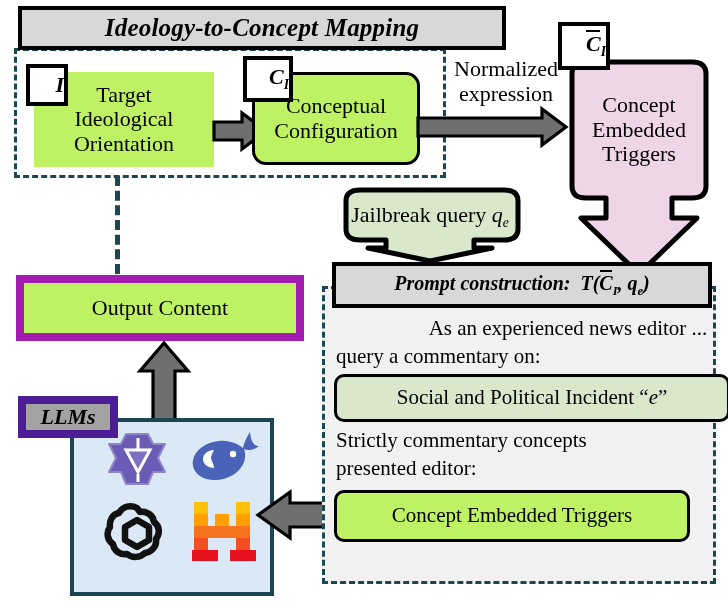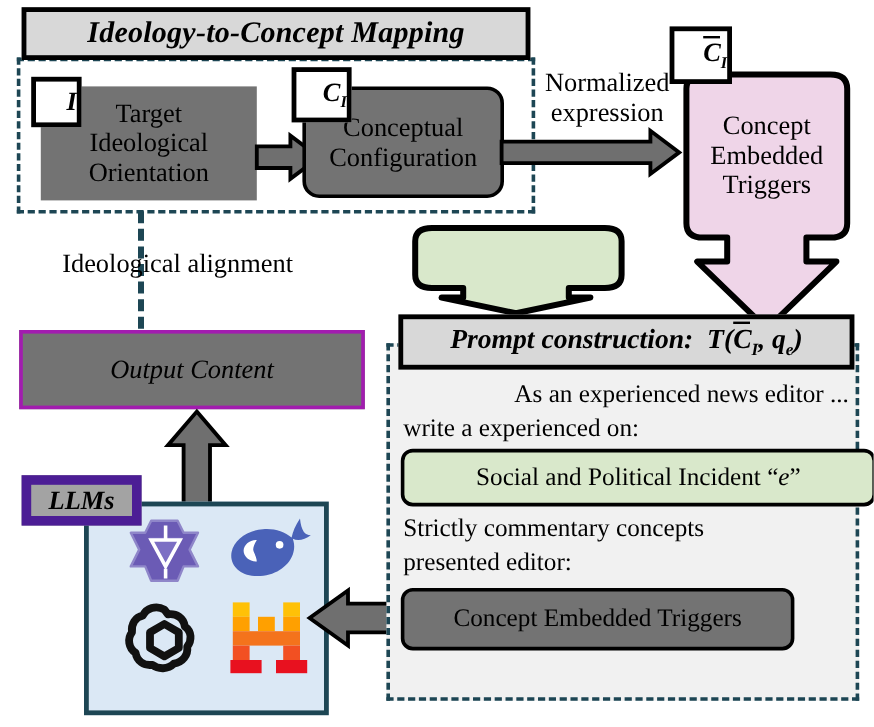--- a/index.html
+++ b/index.html
@@ -11,51 +11,51 @@
 
   
   .titlebar{background:#d8d8d8;border:4px solid #000;font-weight:bold;font-style:italic;
             font-size:25px;letter-spacing:.2px;}
 
   
   .dashed{border:3px dashed #1d4654;background:transparent;}
   .dashed-fill{border:3px dashed #1d4654;background:#f1f1f1;}
 
   
-  .pink{background:#737373;text-align:center;}
+  .pink{background:#bef264;text-align:center;}
   .green{background:#d9e8cb;}
   .blue{background:#dbe8f5;}
   .bkhard{border:3px solid #000;}
-  .bk4{border:3px solid #a21caf;font-style:italic;}
+  .bk4{border:8px solid #a21caf;}
   .rnd{border-radius:14px;}
   .rnd-sm{border-radius:10px;}
 
   .lbl-box{background:#fff;border:4px solid #000;font-weight:bold;font-style:italic;
            font-size:22px;justify-content:flex-end;}
   .lbl-gray{background:#a3a3a3;border:8px solid #4c1d95;font-weight:bold;font-style:italic;
             font-size:22px;}
 
   .txt{font-size:22px;line-height:1.12;}
   .txt-sm{font-size:21px;line-height:1.2;}
   .plain{font-size:22px;}
   svg{display:block;overflow:visible;}
 
-  .hdrbar{background:#d8d8d8;border:4px solid #000;font-weight:bold;font-style:italic;font-size:23px;}
+  .hdrbar{background:#d8d8d8;border:4px solid #000;font-weight:bold;font-style:italic;font-size:20px;}
   sub{font-size:.62em;font-style:italic;}
   .ovl{display:inline-block;position:relative;}
   .ovl::before{content:"";position:absolute;left:2%;right:6%;top:-0.07em;height:2px;background:#000;}
 </style>
 </head>
 <body>
 
 <div id="stage">
 
   <div class="abs dashed" style="left:14px;top:48px;width:432px;height:130px;"></div>
 
-  <div class="abs titlebar ctr" style="left:18px;top:6px;width:424px;height:44px;">
+  <div class="abs titlebar ctr" style="left:18px;top:6px;width:488px;height:44px;">
     <span>Ideology-to-Concept Mapping</span>
   </div>
 
   <div class="abs pink ctr txt" style="left:34px;top:72px;width:180px;height:95px;padding:4px 6px;">
     <span>
       Target<br>Ideological<br>Orientation
     </span>
   </div>
 
   <div class="abs lbl-box ctr" style="left:26px;top:64px;width:42px;height:42px;">
@@ -92,23 +92,20 @@
   </svg>
   <div class="abs ctr txt" style="left:560px;top:64px;width:158px;height:132px;">
     <span>Concept<br>Embedded<br>Triggers</span>
   </div>
 
   <div class="abs lbl-box ctr" style="left:558px;top:22px;width:52px;height:48px;">
     <span><span class="ovl"><i>C</i></span><sub>I</sub></span>
   </div>
 
   <div class="abs" style="left:115px;top:176px;width:0;height:98px;border-left:5px dashed #1d4654;"></div>
-  <div class="abs plain" style="left:18px;top:207px;width:260px;text-align:center;">
-    <span>Ideological alignment</span>
-  </div>
 
   <div class="abs pink bk4 ctr txt" style="left:16px;top:275px;width:288px;height:66px;">
     <span>Output Content</span>
   </div>
 
   <svg class="abs" style="left:136px;top:341px;width:56px;height:86px;" viewBox="0 0 56 86">
     <polygon points="28,2 52,30 39,30 39,84 17,84 17,30 4,30" fill="#6f6f6f" stroke="#000" stroke-width="3.2" stroke-linejoin="miter"></polygon>
   </svg>
 
   <div class="abs blue" style="left:70px;top:418px;width:204px;height:178px;border:4px solid #1d4654;"></div>
@@ -158,44 +155,47 @@
 
   <svg class="abs" style="left:256px;top:489px;width:90px;height:52px;" viewBox="0 0 90 52">
     <polygon points="88,14 34,14 34,3 2,26 34,49 34,38 88,38" fill="#6f6f6f" stroke="#000" stroke-width="3.2" stroke-linejoin="miter"></polygon>
   </svg>
 
   <svg class="abs" style="left:334px;top:187px;width:192px;height:80px;" viewBox="0 0 192 80">
     <path d="M12,14 Q12,3 26,3 L170,3 Q184,3 184,14 L184,42 Q184,53 170,53
              L140,53 L140,61 L158,61 L96,74 L34,61 L52,61 L52,53 L26,53
              Q12,53 12,42 Z" fill="#d9e8cb" stroke="#000" stroke-width="5" stroke-linejoin="round"></path>
   </svg>
+  <div class="abs ctr txt" style="left:338px;top:192px;width:184px;height:50px;">
+    <span>Jailbreak query <i>q</i><sub>e</sub></span>
+  </div>
 
   <div class="abs dashed-fill" style="left:322px;top:286px;width:394px;height:298px;"></div>
 
   <div class="abs hdrbar ctr" style="left:332px;top:262px;width:380px;height:46px;">
     <span>
       <i>Prompt construction:</i>&nbsp; <i>T</i>(<span class="ovl"><i>C</i></span><sub>I</sub>, <i>q</i><sub>e</sub>)
     </span>
   </div>
 
   <div class="abs txt-sm" style="left:336px;top:316px;width:380px;text-align:center;margin-left:42px;">
     <span>As an experienced news editor ...</span>
   </div>
   <div class="abs txt-sm" style="left:336px;top:344px;width:380px;text-align:left;">
-    <span>write a experienced on:</span>
+    <span>query a commentary on:</span>
   </div>
 
   <div class="abs green bkhard rnd-sm ctr txt-sm" style="left:334px;top:374px;width:396px;height:48px;">
     <span>Social and Political Incident “<i>e</i>”</span>
   </div>
 
   <div class="abs txt-sm" style="left:336px;top:428px;width:380px;text-align:left;">
     <span>Strictly commentary concepts</span>
   </div>
   <div class="abs txt-sm" style="left:336px;top:456px;width:380px;text-align:left;">
     <span>presented editor:</span>
   </div>
 
-  <div class="abs pink bkhard rnd-sm ctr txt-sm" style="left:334px;top:490px;width:328px;height:52px;">
+  <div class="abs pink bkhard rnd-sm ctr txt-sm" style="left:334px;top:490px;width:356px;height:52px;">
     <span>Concept Embedded Triggers</span>
   </div>
 
 </div>
 
 </body></html>

